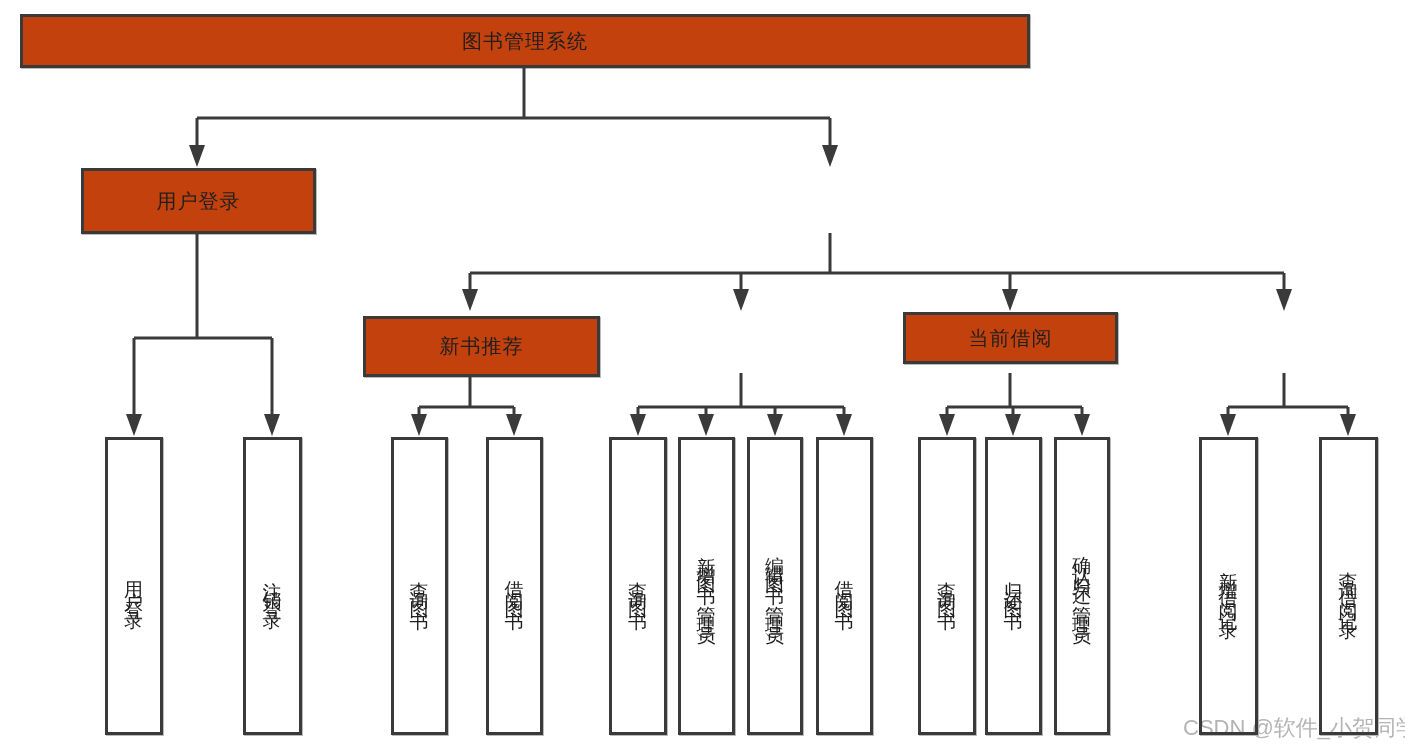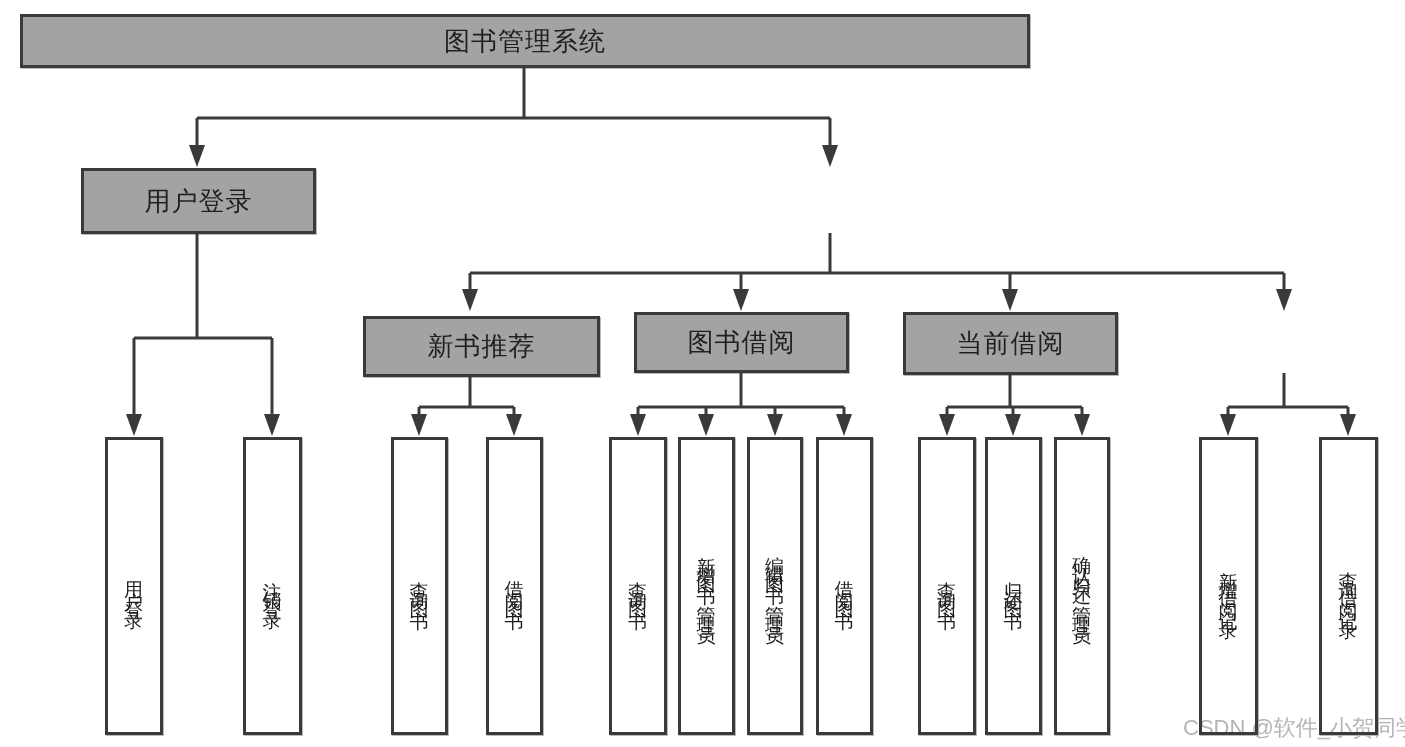--- a/index.html
+++ b/index.html
@@ -17,24 +17,24 @@
     overflow:hidden;
   }
   .connectors{
     position:absolute;left:0;top:0;width:1405px;height:747px;
     pointer-events:none;
   }
   .node{
     position:absolute;
     box-sizing:border-box;
     border:3px solid var(--line);
-    background:#a3a3a3;
+    background:#c2410c;
     display:flex;align-items:center;justify-content:center;
     color:var(--text);
-    font-size:26px;
+    font-size:20px;
     letter-spacing:1px;
     box-shadow:1px 1px 0 rgba(60,60,60,0.35);
   }
   .leaf{
     position:absolute;
     box-sizing:border-box;
     border:3px solid var(--line);
     background:#ffffff;
     top:437px;height:298px;
     display:flex;align-items:center;justify-content:center;
@@ -98,22 +98,21 @@
       <polygon points="1220,414 1236,414 1228,436"></polygon>
       <polygon points="1340,414 1356,414 1348,436"></polygon>
     </g>
   </svg>
 
   <div class="node" style="left:20px;top:14px;width:1010px;height:54px">图书管理系统</div>
 
   <div class="node" style="left:81px;top:168px;width:235px;height:66px">用户登录</div>
 
   <div class="node" style="left:363px;top:316px;width:237px;height:61px">新书推荐</div>
-  <div class="node" style="left:634px;top:312px;width:215px;height:61px">图书借阅</div>
-  <div class="node" style="left:903px;top:312px;width:215px;height:63px">当前借阅</div>
+  <div class="node" style="left:903px;top:312px;width:215px;height:52px">当前借阅</div>
 
   <div class="leaf" style="left:105px;width:58px">用户登录</div>
   <div class="leaf" style="left:243px;width:59px">注销登录</div>
 
   <div class="leaf" style="left:391px;width:57px">查询图书</div>
   <div class="leaf" style="left:486px;width:57px">借阅图书</div>
 
   <div class="leaf" style="left:609px;width:58px">查询图书</div>
   <div class="leaf" style="left:678px;width:57px">新增图书（管理员）</div>
   <div class="leaf" style="left:747px;width:56px">编辑图书（管理员）</div>

